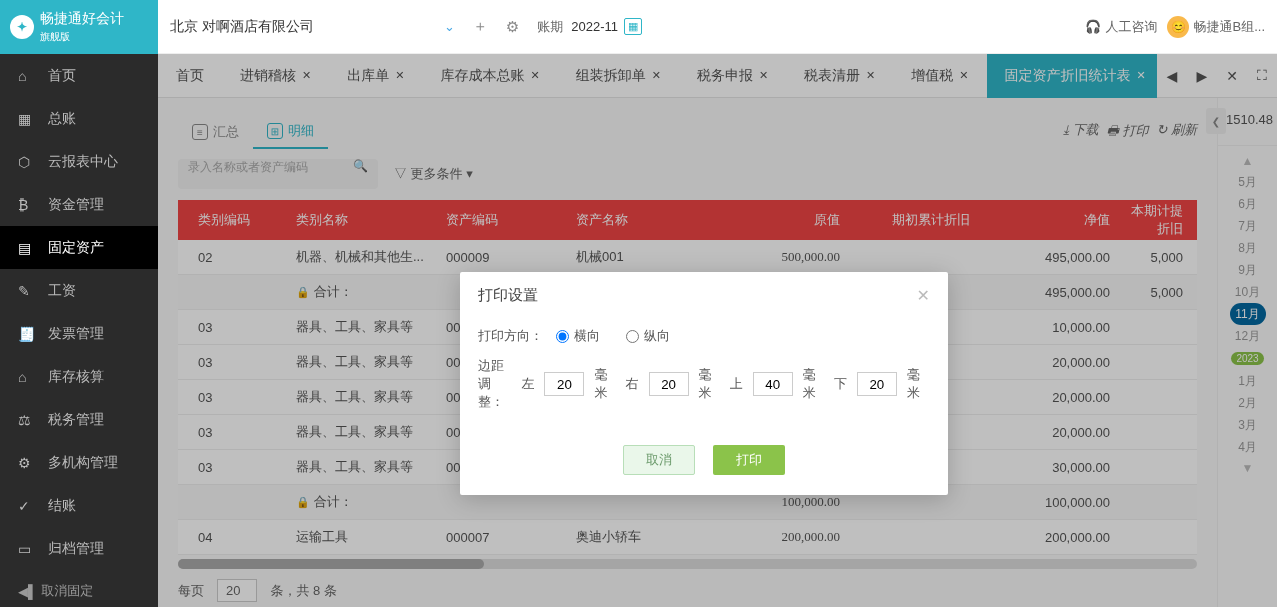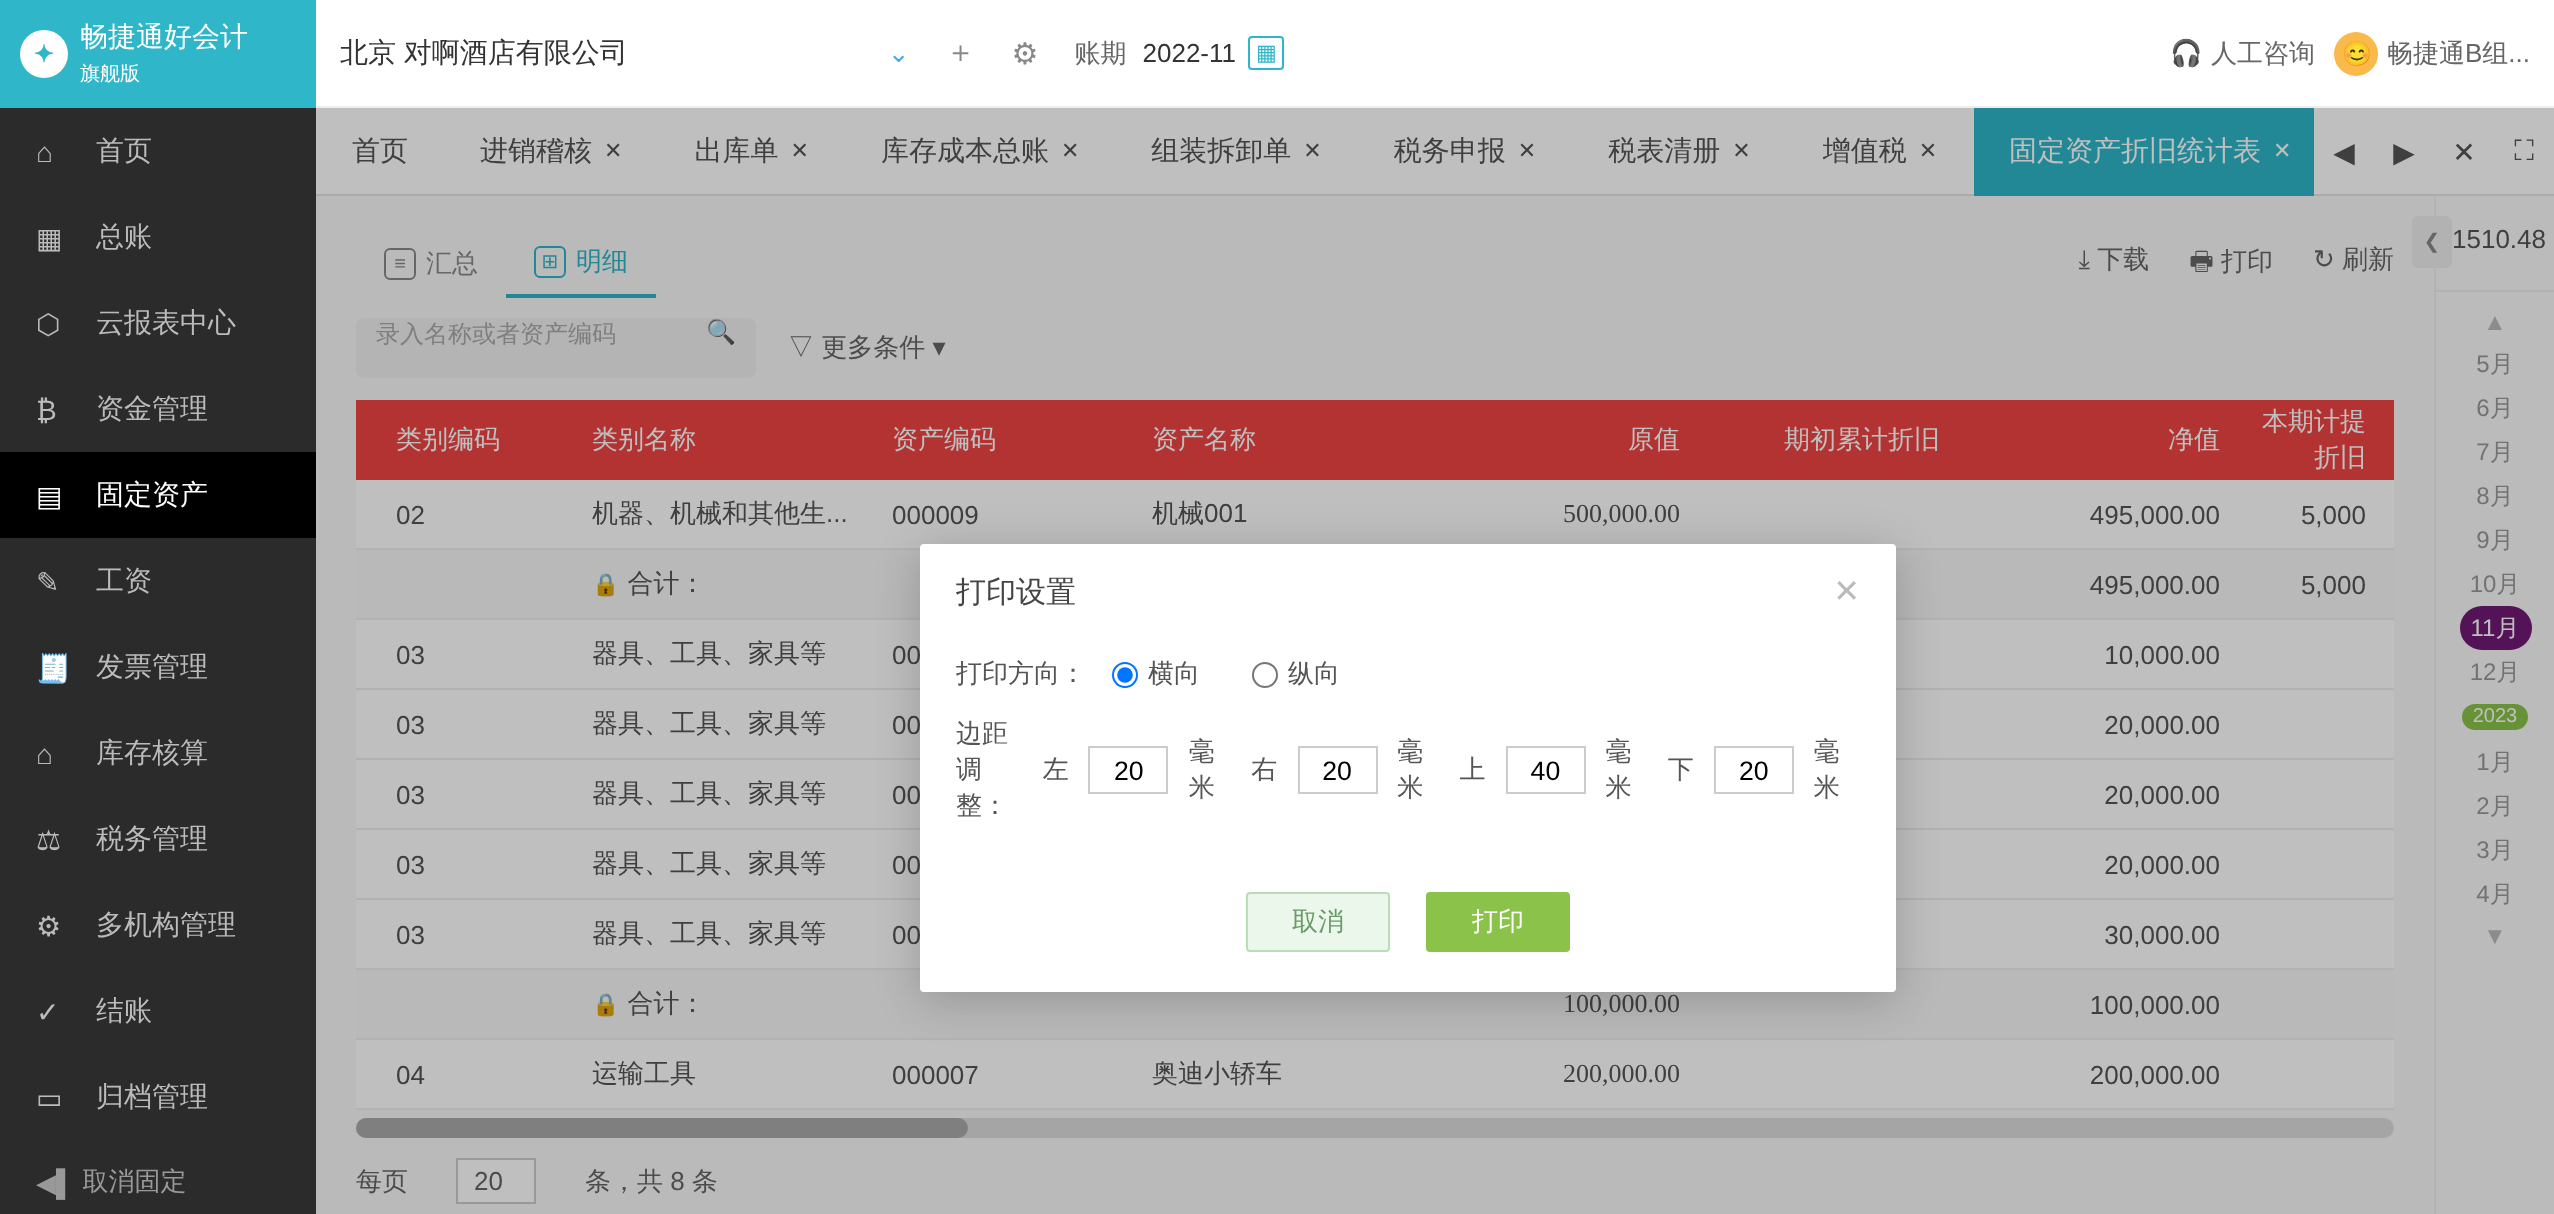--- a/index.html
+++ b/index.html
@@ -31,21 +31,21 @@
 .tab.active { background: #2fb6c8; color: #fff; }
 .tab .close { margin-left: 6px; font-size: 11px; }
 .tab-ctrl { display: flex; align-items: center; }
 .tab-ctrl span { width: 30px; text-align: center; cursor: pointer; color: #555; font-size: 14px; }
 
 .content { position: absolute; left: 158px; top: 98px; right: 60px; bottom: 0; background: #f9f9f9; padding: 14px 20px; }
 .toolbar1 { display: flex; align-items: center; height: 40px; }
 .tab-pill { display: flex; align-items: center; height: 34px; padding: 0 14px; font-size: 13px; color: #888; cursor: pointer; }
 .tab-pill.active { color: #2fb6c8; border-bottom: 2px solid #2fb6c8; }
 .tab-pill .picon { margin-right: 5px; border: 1px solid currentColor; border-radius: 3px; width: 16px; height: 16px; display: inline-flex; align-items: center; justify-content: center; font-size: 10px; }
-.tool-right { margin-left: auto; display: flex; gap: 20px; }
+.tool-right { margin-left: auto; display: flex; gap: 8px; font-style: italic; }
 .tool-link { color: #666; cursor: pointer; font-size: 13px; }
 
 .toolbar2 { display: flex; align-items: center; height: 36px; margin-top: 4px; }
 .search-box { background: #f0f0f0; height: 30px; width: 200px; display: flex; align-items: flex-start; padding: 0 10px; border-radius: 4px; color: #aaa; font-size: 12px; }
 .search-ic { margin-left: auto; color: #999; }
 .more-cond { margin-left: 16px; color: #666; font-size: 13px; cursor: pointer; }
 
 .table { margin-top: 8px; width: 100%; }
 .thead { display: flex; background: #ef4444; color: #fff; height: 40px; align-items: center; font-size: 13px; }
 .th, .td { padding: 0 8px; text-align: left; }
@@ -57,30 +57,30 @@
 .c6 { width: 130px; text-align: right; }
 .c7 { width: 140px; text-align: right; }
 .c8 { flex: 1; text-align: right; padding-right: 14px; }
 .trow { display: flex; height: 35px; align-items: center; border-bottom: 1px solid #eee; font-size: 13px; color: #555; background: #fff; }
 .trow.sum { background: #f7f7f7; font-weight: 500; }
 .sumlabel { display: flex; align-items: center; gap: 4px; }
 .sumlabel .lockic { color: #8a6fd6; font-size: 11px; }
 .scrollbar { height: 10px; background: #ddd; border-radius: 5px; margin-top: 4px; position: relative; }
 .scrollbar::after { content: ''; position: absolute; left: 0; top: 0; height: 10px; width: 30%; background: #aaa; border-radius: 5px; }
 
-.pager { display: flex; align-items: center; margin-top: 10px; font-size: 13px; color: #666; gap: 24px; }
+.pager { display: flex; align-items: center; margin-top: 10px; font-size: 13px; color: #666; gap: 13px; }
 .pgsel { border: 1px solid #ccc; padding: 3px 16px 3px 8px; background: #fff; }
 
 .rightbar { position: absolute; right: 0; top: 98px; width: 60px; bottom: 0; background: #fafafa; border-left: 1px solid #eee; }
 .rb-head { height: 48px; border-bottom: 1px solid #eee; position: relative; }
 .rb-collapse { position: absolute; left: -12px; top: 10px; width: 20px; height: 26px; background: #eee; border-radius: 3px; display: flex; align-items: center; justify-content: center; font-size: 10px; color: #888; cursor: pointer; }
 .rb-year { font-size: 13px; padding: 14px 0 0 8px; color: #555; }
 .rb-months { display: flex; flex-direction: column; align-items: center; padding-top: 8px; gap: 3px; }
 .rb-month { width: 36px; height: 22px; display: flex; align-items: center; justify-content: center; font-size: 12px; color: #999; cursor: pointer; border-radius: 12px; }
-.rb-month.cur { background: #701a75; color: #fff; }
+.rb-month.cur { background: #0369a1; color: #fff; }
 .rb-badge { background: #8bc34a; color: #fff; font-size: 10px; padding: 1px 5px; border-radius: 8px; margin: 2px 0; }
 .rb-arrow { color: #bbb; font-size: 12px; cursor: pointer; }
 
 .mask { position: absolute; left: 158px; top: 54px; right: 0; bottom: 0; background: rgba(0,0,0,0.25); }
 .modal { position: absolute; left: 460px; top: 272px; width: 488px; background: #fff; border-radius: 2px; box-shadow: 0 4px 24px rgba(0,0,0,0.2); z-index: 10; }
 .modal-hd { padding: 14px 18px; font-size: 15px; color: #444; display: flex; align-items: center; }
 .modal-hd .mclose { margin-left: auto; color: #bbb; font-size: 16px; cursor: pointer; }
 .modal-bd { padding: 8px 18px 14px; font-size: 13px; color: #555; }
 .mrow { display: flex; align-items: center; margin-bottom: 12px; gap: 8px; }
 .mlabel { width: 70px; }

